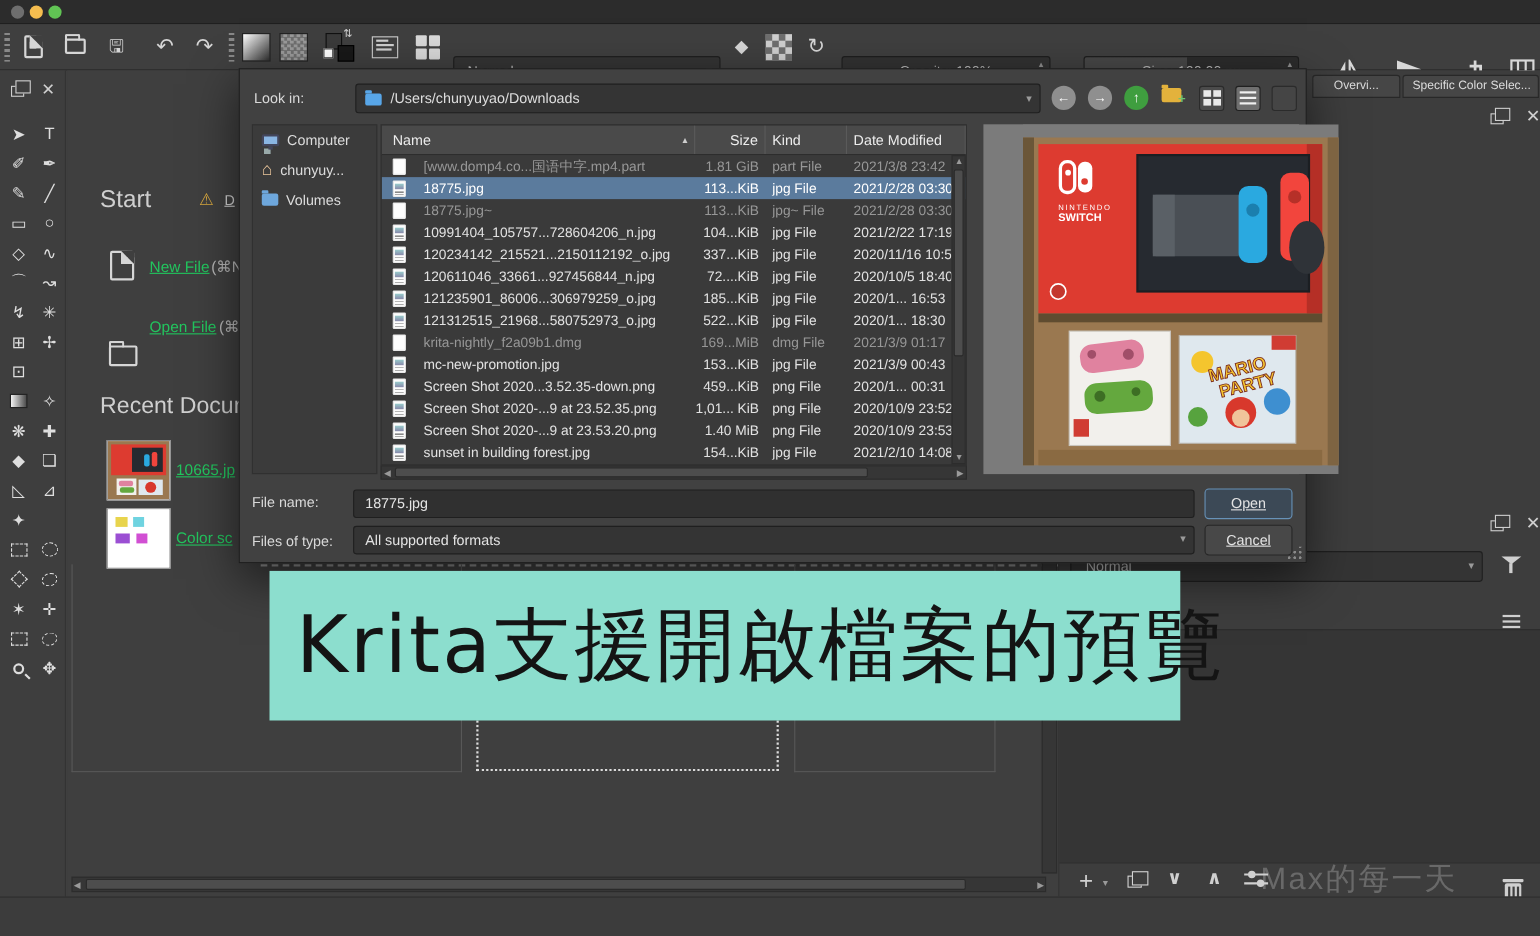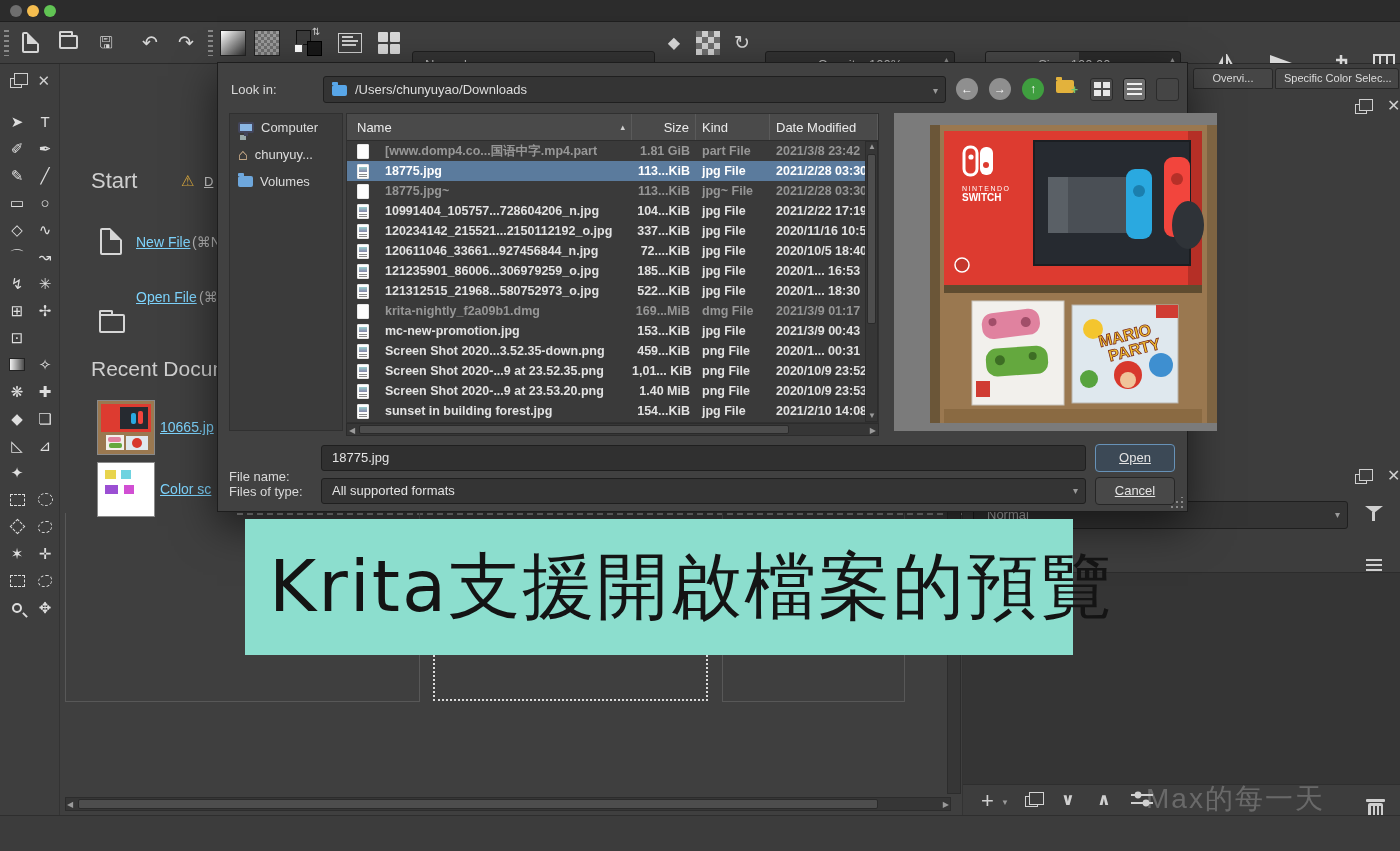--- a/index.html
+++ b/index.html
@@ -32,21 +32,21 @@
   .dash-rect .shp{width:15px;height:12px;border:1.5px dashed #ddd;}
   .dash-ellipse .shp{width:15px;height:13px;border:1.5px dashed #ddd;border-radius:50%;}
   .dash-poly .shp{width:11px;height:11px;border:1.5px dashed #ddd;transform:rotate(45deg);}
   .dash-free .shp{width:14px;height:12px;border:1.5px dashed #ddd;border-radius:60% 40% 55% 45%;}
   .zoom .shp{position:relative;width:10px;height:10px;border:2px solid #ddd;border-radius:50%;}
   .zoom .shp::after{content:"";position:absolute;left:8px;top:9px;width:6px;height:2px;background:#ddd;transform:rotate(45deg);}
   .gradient-chip .shp{width:16px;height:13px;border:1px solid #222;background:linear-gradient(90deg,#f2f2f2,#4a4a4a);}
   
   #canvas{left:61px;top:64px;width:901px;height:751px;background:#3f3f3f;}
   .start-h{color:#cfcfcf;font-size:22px;}
-  .link{color:#7dd3fc;font-size:14px;text-decoration:underline;cursor:pointer;}
+  .link{color:#22c55e;font-size:14px;text-decoration:underline;cursor:pointer;}
   .shortcut{color:#b5b5b5;font-size:14px;}
   .page-ico{width:22px;height:27px;border:2px solid #d6d6d6;border-radius:2px;position:relative;background:#3f3f3f;}
   .page-ico::after{content:"";position:absolute;right:-2px;top:-2px;border:6px solid #3f3f3f;border-left-color:#d6d6d6;border-bottom-color:#d6d6d6;}
   .folder-ico{width:26px;height:19px;border:2px solid #d6d6d6;border-radius:2px;position:relative;}
   .folder-ico::before{content:"";position:absolute;left:-2px;top:-6px;width:10px;height:4px;border:2px solid #d6d6d6;border-bottom:none;border-radius:2px 2px 0 0;}
   .thumb{border:1px solid #8a8a8a;background:#fff;}
   .frame{border:1px solid #585858;}
   .dotted-frame{border:2px dotted #dcdcdc;}
   
   .sb-track{background:#363636;border:1px solid #2c2c2c;}
@@ -67,21 +67,21 @@
   .monitor-ico::after{content:"";position:absolute;left:4px;bottom:-5px;width:4px;height:3px;background:#43465c;box-shadow:-3px 3px 0 1px #9aa;}
   #places{left:228px;top:112px;width:114px;height:318px;background:#3b3b3b;border:1px solid #303030;}
   .place{display:flex;align-items:center;gap:7px;height:27px;padding-left:8px;color:#dcdcdc;font-size:13px;cursor:pointer;}
   #ftable{left:345px;top:112px;width:533px;height:310px;background:#3a3a3a;border:1px solid #303030;overflow:hidden;}
   #fhead{display:flex;height:27px;background:#4a4a4a;border-bottom:1px solid #2d2d2d;color:#ececec;font-size:13px;align-items:center;}
   #fhead span{border-right:1px solid #5a5a5a;height:100%;display:flex;align-items:center;}
   .c-name{flex:1;min-width:0;padding-left:10px;overflow:hidden;white-space:nowrap;}
   .c-size{width:64px;justify-content:flex-end;text-align:right;padding-right:6px;flex:none;}
   .c-kind{width:74px;padding-left:6px;flex:none;}
   .c-date{width:108px;padding-left:6px;flex:none;overflow:hidden;white-space:nowrap;}
-  .frow{display:flex;align-items:center;height:20px;color:#e2e2e2;font-size:12.5px;cursor:pointer;white-space:nowrap;font-weight:bold;}
+  .frow{display:flex;align-items:center;height:20px;color:#e2e2e2;font-size:12.5px;cursor:pointer;white-space:nowrap;}
   .frow span{overflow:hidden;}
   .frow .c-size{text-align:right;display:block;}
   .frow.dimmed{color:#979797;}
   .frow.selected{background:var(--selection,#5b7b9d);color:#fff;}
   .fico{flex:none;width:12px;height:15px;margin:0 6px 0 10px;border:1.5px solid #e8e8e8;border-radius:1px;background:#fdfdfd;position:relative;}
   .fico.image::after{content:"";position:absolute;left:1px;top:2px;right:1px;height:5px;background:linear-gradient(#9cc,#88a);}
   .fico.image::before{content:"";position:absolute;left:1px;bottom:1px;right:1px;height:3px;background:repeating-linear-gradient(#888 0 1px,transparent 1px 2px);}
   #preview-pane{left:893px;top:112px;width:287px;height:318px;background:#7b7b7b;}
   .btn{background:#484848;border:1px solid #262626;border-radius:4px;color:#e3e3e3;font-size:13px;text-align:center;cursor:pointer;}
   .btn.primary{background:#3c4956;border:1.5px solid var(--open-border,#6792b8);}
@@ -725,21 +725,21 @@
         <g transform="rotate(-14 196 230)">
           <text x="170" y="228" font-size="16" font-weight="bold" fill="#f5c62e" stroke="#7a2a1e" stroke-width="0.8" font-family="Liberation Sans,sans-serif">MARIO</text>
           <text x="176" y="244" font-size="16" font-weight="bold" fill="#f5c62e" stroke="#7a2a1e" stroke-width="0.8" font-family="Liberation Sans,sans-serif">PARTY</text>
         </g>
         <circle cx="198" cy="262" r="14" fill="#d8382c"></circle>
         <circle cx="198" cy="267" r="8" fill="#f0c49a"></circle>
         <rect x="14" y="296" width="258" height="14" fill="#8a6a42"></rect>
       </svg>
     </div>
 
-    <div class="abs dlabel" style="left:11px;top:406px;text-align:right;">File name:</div>
+    <div class="abs dlabel" style="left:11px;top:386px;text-align:right;">File name:</div>
     <div class="abs combo" style="left:103px;top:382px;width:765px;height:26px;font-size:13px;line-height:24px;padding-left:10px;color:#e4e4e4;background:#303030;">
       <span>18775.jpg</span>
     </div>
     <div class="abs btn primary" style="left:877px;top:381px;width:80px;height:28px;line-height:26px;"><u>Open</u></div>
 
     <div class="abs dlabel" style="left:11px;top:421px;">Files of type:</div>
     <div class="abs combo" style="left:103px;top:415px;width:765px;height:26px;font-size:13px;line-height:24px;padding-left:10px;color:#e4e4e4;">
       <span>All supported formats</span><span class="arr">▾</span>
     </div>
     <div class="abs btn" style="left:877px;top:414px;width:80px;height:28px;line-height:26px;"><u>Cancel</u></div>

